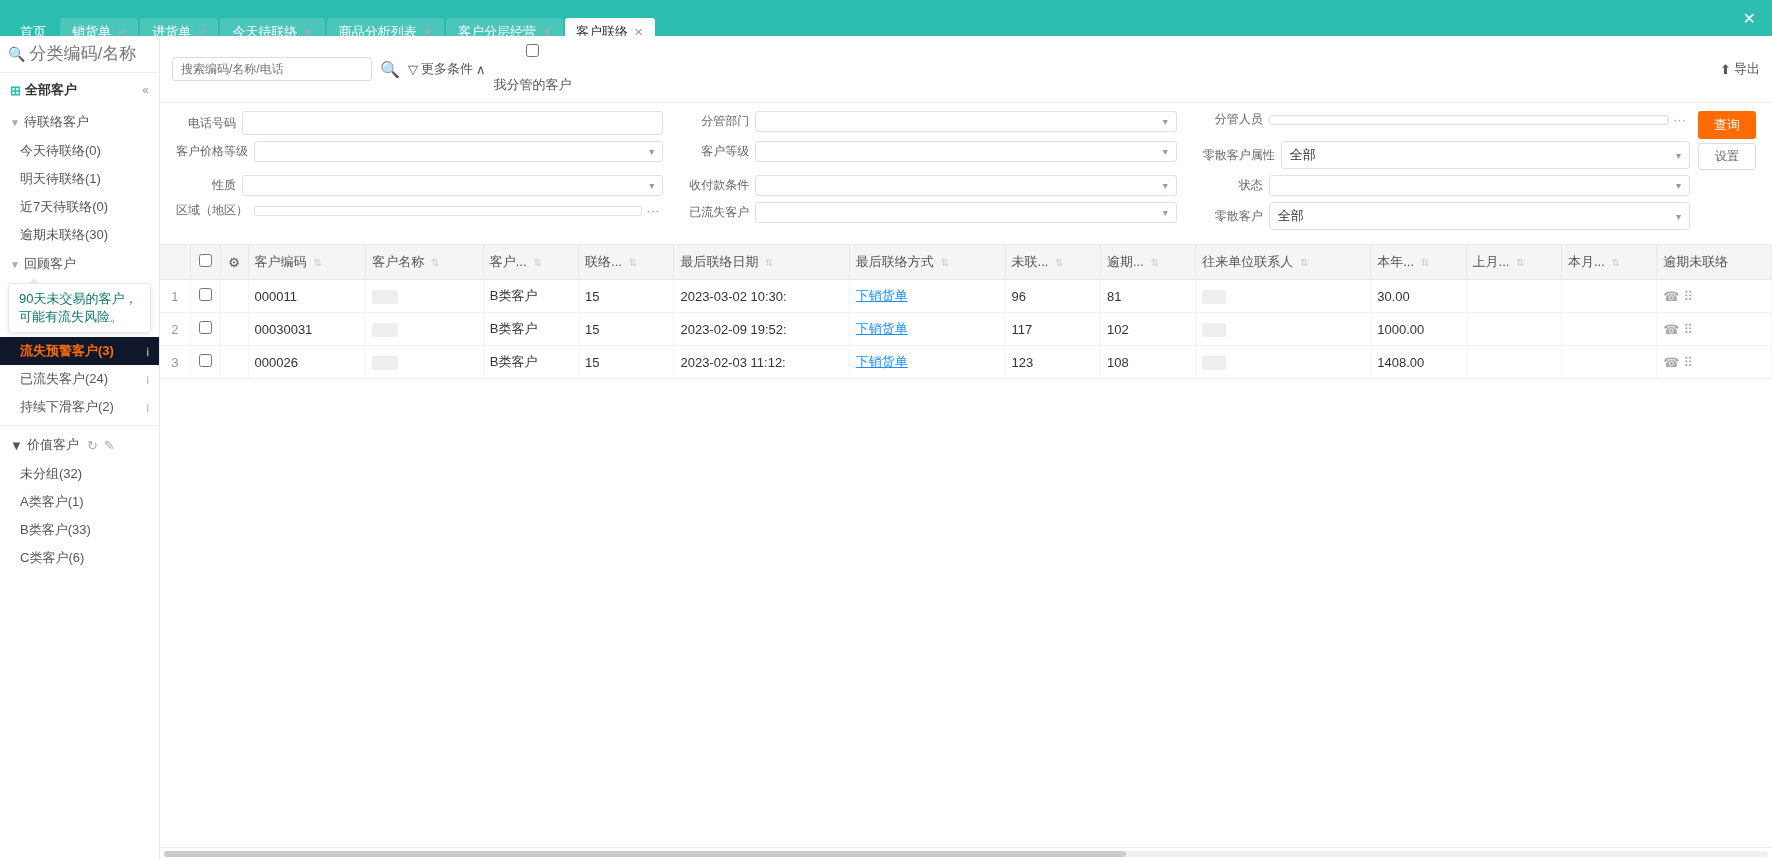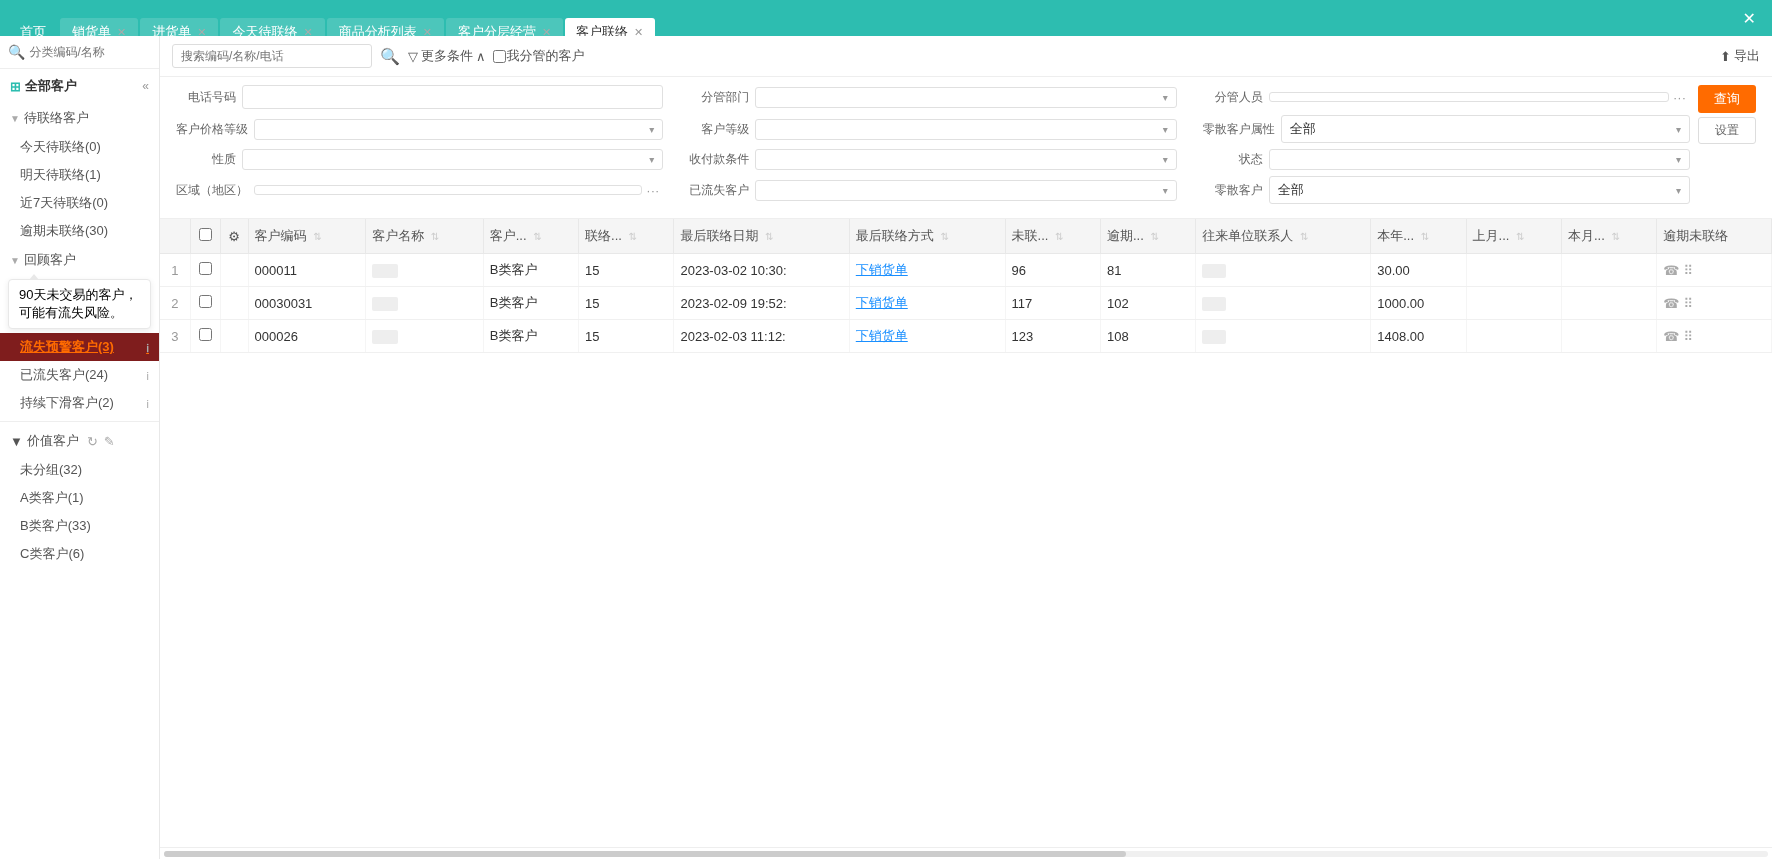--- a/index.html
+++ b/index.html
@@ -30,46 +30,46 @@
     
     .sidebar {
       width: 160px; background: #fff; border-right: 1px solid #e8e8e8;
       display: flex; flex-direction: column; flex-shrink: 0; overflow-y: auto;
     }
     .sidebar-search {
       padding: 8px; border-bottom: 1px solid #eee;
       display: flex; align-items: center; gap: 4px;
     }
     .sidebar-search input {
-      border: none; outline: none; font-size: 12px; color: #666; width: 100%;
+      border: none; outline: none; font-size: 17px; color: #666; width: 100%;
       background: transparent;
     }
     .search-icon-sidebar { color: #ccc; font-size: 14px; }
     .sidebar-header {
       display: flex; align-items: center; justify-content: space-between;
       padding: 8px 10px; background: #fff; cursor: pointer;
     }
     .sidebar-header-title { display: flex; align-items: center; gap: 4px; font-weight: bold; color: #333; font-size: 13px; }
     .collapse-icon { color: #999; font-size: 12px; }
     .sidebar-group { padding: 0; }
     .sidebar-group-title {
       display: flex; align-items: center; gap: 4px; padding: 6px 10px;
       color: #555; font-size: 12px; cursor: pointer;
     }
     .sidebar-group-title .arrow { color: #aaa; font-size: 10px; }
     .sidebar-item {
       padding: 5px 10px 5px 20px; color: #555; cursor: pointer; font-size: 12px;
       display: flex; align-items: center; justify-content: space-between;
     }
-    .sidebar-item.active { color: #ff6b00; font-weight: bold; background: #7f1d1d; text-decoration: underline; }
+    .sidebar-item.active { color: #ff6b00; font-weight: bold; background: #0f172a; }
     .sidebar-item .item-label { flex: 1; }
     .sidebar-item .item-icon { color: #aaa; font-size: 11px; }
     .tooltip-bubble {
       background: #fff; border: 1px solid #e8e8e8; border-radius: 4px;
-      padding: 6px 10px; color: #000000; font-size: 12px; margin: 4px 8px;
+      padding: 6px 10px; color: #0f766e; font-size: 12px; margin: 4px 8px;
       box-shadow: 0 2px 6px rgba(0,0,0,0.08); position: relative;
     }
     .tooltip-bubble::before {
       content: ''; position: absolute; top: -6px; left: 20px;
       border-left: 5px solid transparent; border-right: 5px solid transparent;
       border-bottom: 6px solid #e8e8e8;
     }
     .sidebar-divider { border: none; border-top: 1px solid #eee; margin: 4px 0; }
     .sidebar-section-header {
       display: flex; align-items: center; gap: 4px; padding: 6px 10px;
@@ -85,29 +85,29 @@
       display: flex; align-items: center; gap: 8px;
     }
     .filter-search-input {
       border: 1px solid #ddd; border-radius: 3px; padding: 4px 8px;
       font-size: 12px; color: #999; width: 200px; outline: none;
     }
     .filter-search-btn { color: #ff6b00; cursor: pointer; font-size: 16px; }
     .filter-more-btn {
       display: flex; align-items: center; gap: 3px; color: #555; cursor: pointer; font-size: 12px;
     }
-    .filter-my-customers { display: flex; align-items: center; gap: 0; color: #555; font-size: 12px; cursor: pointer; }
+    .filter-my-customers { display: flex; align-items: center; gap: 19px; color: #555; font-size: 12px; cursor: pointer; flex-direction: column; }
     .filter-bar-right { margin-left: auto; display: flex; align-items: center; gap: 8px; }
     .export-btn { display: flex; align-items: center; gap: 3px; color: #555; cursor: pointer; font-size: 12px; }
 
     
     .advanced-filter {
       background: #fff; border-bottom: 1px solid #eee; padding: 8px 16px;
     }
-    .filter-row { display: flex; align-items: center; gap: 26px; margin-bottom: 6px; }
+    .filter-row { display: flex; align-items: flex-start; gap: 26px; margin-bottom: 6px; }
     .filter-field {
       display: flex; align-items: center; flex: 1; min-width: 0;
     }
     .filter-label { color: #666; font-size: 12px; white-space: nowrap; margin-right: 6px; min-width: 60px; text-align: right; }
     .filter-input {
       border: 1px solid #e0e0e0; border-radius: 3px; padding: 4px 8px;
       font-size: 12px; color: #333; flex: 1; outline: none; min-width: 0;
     }
     .filter-select {
       border: 1px solid #e0e0e0; border-radius: 3px; padding: 4px 8px;

